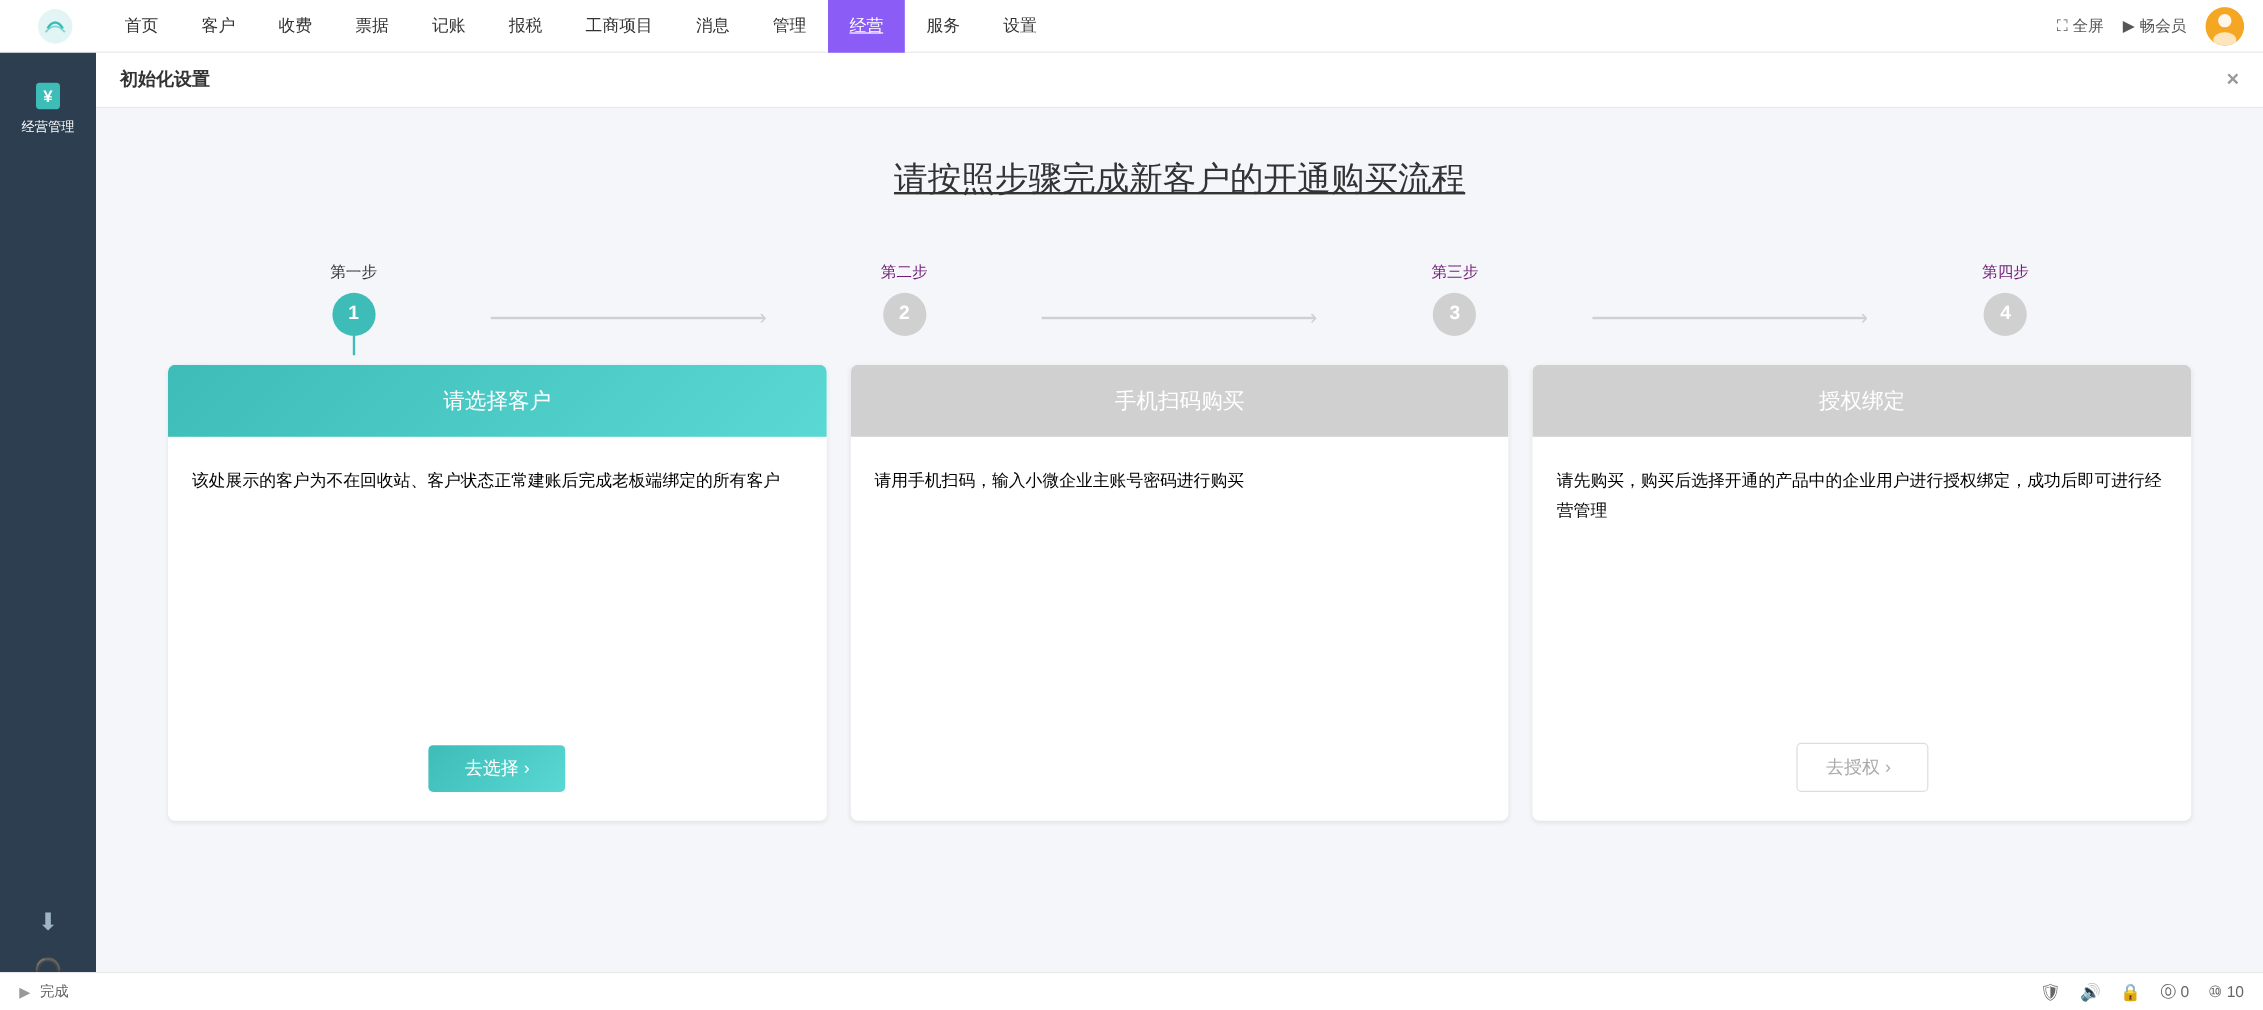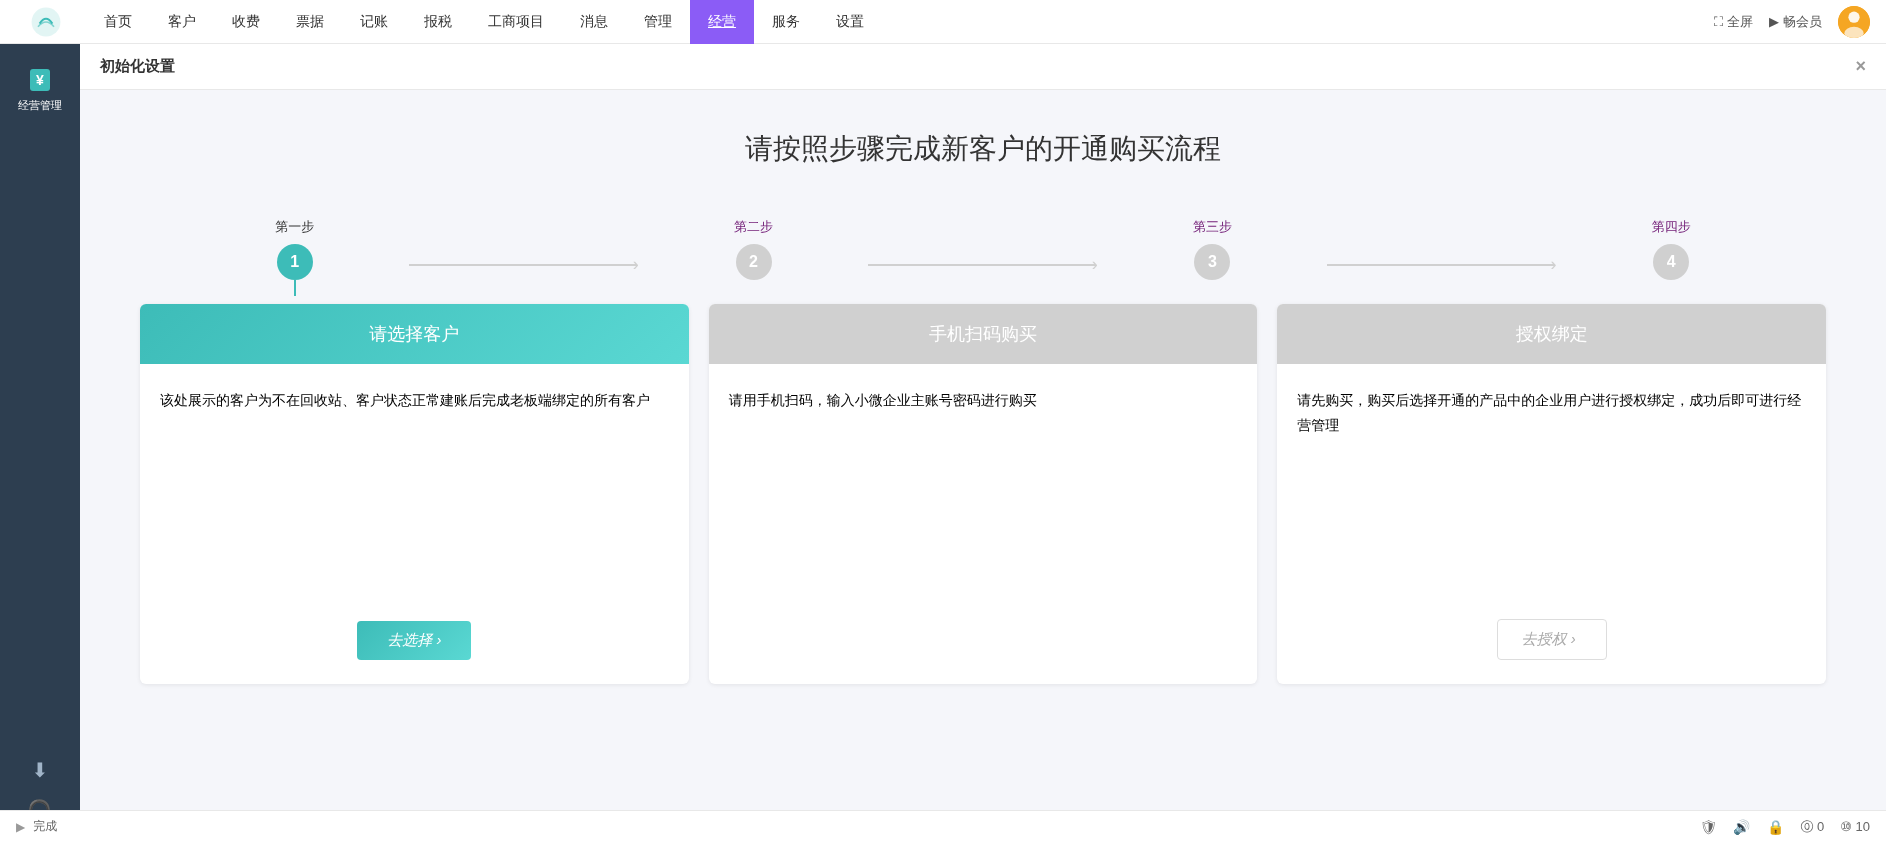--- a/index.html
+++ b/index.html
@@ -48,21 +48,21 @@
     .content-header {
       background: #fff; padding: 12px 20px; display: flex; align-items: center;
       justify-content: space-between; border-bottom: 1px solid #e8e8e8; font-weight: bold;
     }
     .content-title { font-size: 15px; color: #333; }
     .close-btn { cursor: pointer; font-size: 18px; color: #999; }
 
     
     .wizard-area { padding: 40px 60px 30px; }
     .wizard-main-title {
-      text-align: center; font-size: 28px; color: #333; margin-bottom: 50px; font-weight: 500;
+      text-align: center; font-size: 28px; color: #333; margin-bottom: 50px; font-weight: 500; text-decoration: underline;
     }
     .step-label { font-size: 13px; color: #701a75; margin-bottom: 8px; }
     .step-label.active { color: #333; }
     .step-circle {
       width: 36px; height: 36px; border-radius: 50%;
       display: flex; align-items: center; justify-content: center;
       font-size: 16px; font-weight: bold; z-index: 2; position: relative;
     }
     .step-circle.active { background: #3dbcb8; color: #fff; }
     .step-circle.inactive { background: #d0d0d0; color: #fff; }
@@ -83,21 +83,21 @@
     }
     .step-card.active .card-header { background: linear-gradient(135deg, #3dbcb8, #5ad8d3); }
     .step-card.inactive .card-header { background: #d0d0d0; }
     .card-header {
       padding: 18px 20px; text-align: center; font-size: 18px; color: #fff; font-weight: 500;
     }
     .card-body { padding: 24px 20px; flex: 1; font-size: 14px; color: #000000; line-height: 1.8; }
     .card-footer { padding: 16px 20px 24px; display: flex; justify-content: center; }
     .card-btn {
       padding: 10px 30px; border-radius: 4px; font-size: 15px; cursor: pointer;
-      border: none; display: flex; align-items: center; gap: 6px; font-style: italic;
+      border: none; display: flex; align-items: center; gap: 6px;
     }
     .card-btn.primary { background: linear-gradient(135deg, #3dbcb8, #5ad8d3); color: #fff; }
     .card-btn.secondary {
       background: #fff; color: #aaa; border: 1px solid #ddd; padding-left: 24px;
     }
 
     
     .bottom-bar {
       position: fixed; bottom: 0; left: 0; right: 0; height: 32px;
       background: #fff; border-top: 1px solid #e8e8e8;

